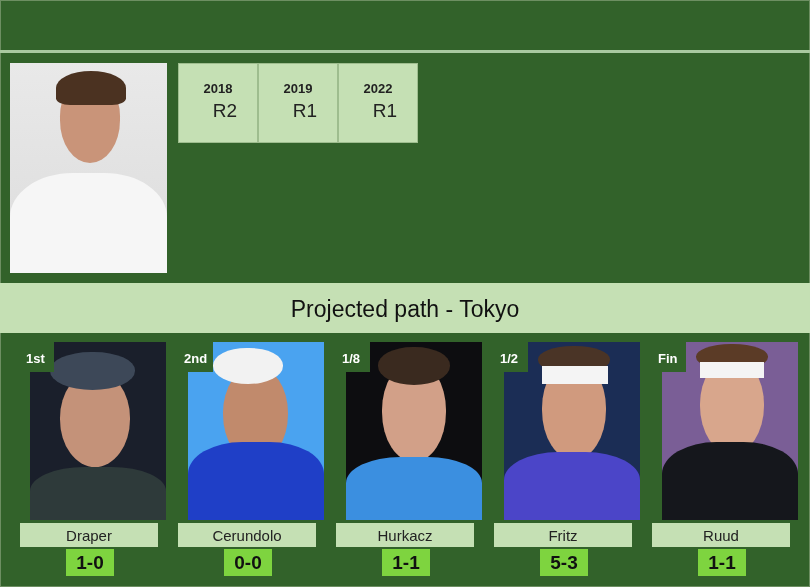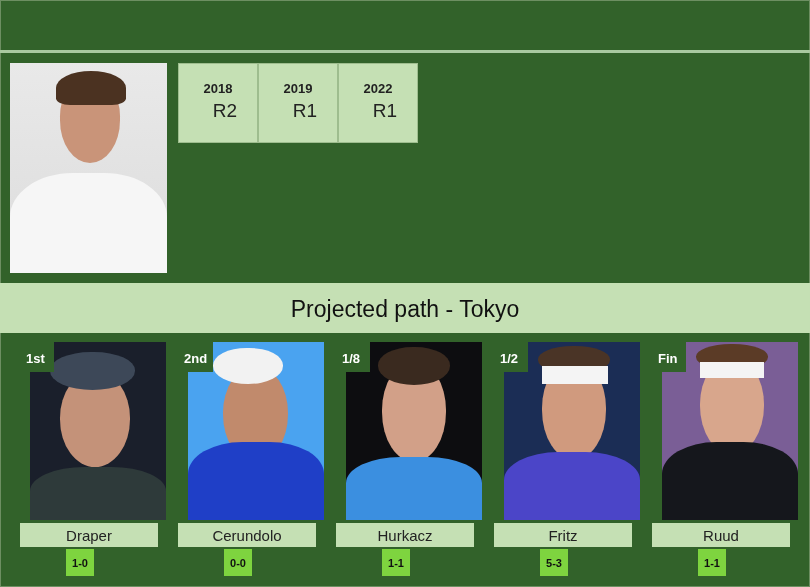--- a/index.html
+++ b/index.html
@@ -21,21 +21,21 @@
   .year-card { width:80px; height:80px; background:#c5e0b4; border:1px solid #9ebd8e; box-sizing:border-box; text-align:center; }
   .year-card .y { display:block; margin-top:17px; font-size:13px; font-weight:bold; color:#222; }
   .year-card .r { display:block; margin-top:4px; font-size:19px; color:#222;padding-left:14px; }
   .banner { position:absolute; left:0; top:283px; width:810px; height:50px; background:#c5e0b4; text-align:center; }
   .banner span { line-height:52px; font-size:23px; color:#111; }
   .path { position:absolute; left:0; top:342px; width:810px; }
   .opp { position:absolute; top:0; width:140px; }
   .opp .img { position:absolute; left:10px; top:0; width:136px; height:178px; overflow:hidden; }
   .opp .round { position:absolute; left:0; top:0; height:30px; min-width:34px; padding:0 6px; box-sizing:border-box; background:#32622a; color:#fff; font-size:13px; font-weight:bold; line-height:34px; z-index:2; }
   .opp .name { position:absolute; left:0; top:181px; width:138px; height:24px; background:#c5e0b4; text-align:center; line-height:26px; font-size:15px; color:#222; }
-  .opp .score { position:absolute; left:46px; top:207px; width:28px; height:27px; background:#7ed43f; text-align:center; line-height:28px; font-size:11px; font-weight:bold; color:#111; }
+  .opp .score { position:absolute; left:46px; top:207px; width:48px; height:27px; background:#7ed43f; text-align:center; line-height:28px; font-size:19px; font-weight:bold; color:#111; }
   .head { position:absolute; border-radius:48% 48% 50% 50%; }
 </style>
 </head>
 <body>
 
 <div class="frame"></div>
 
 <div class="header">
 </div>
 <div class="hline"></div>

